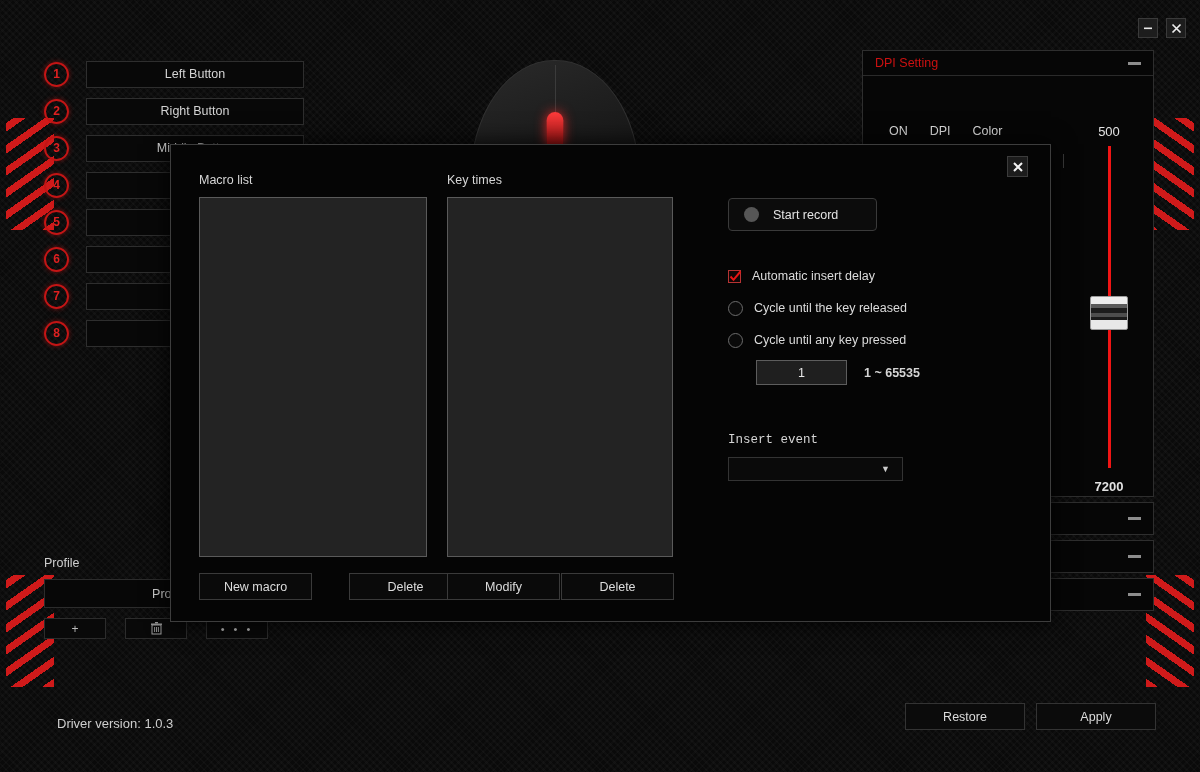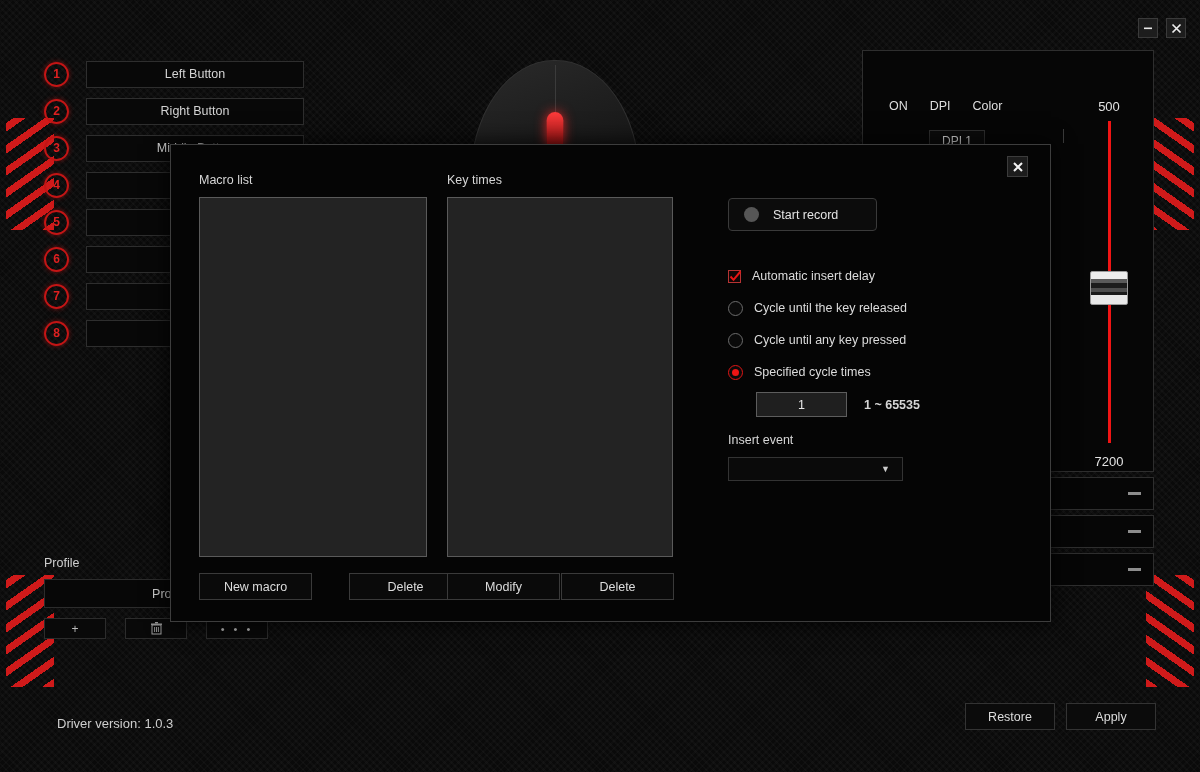--- a/index.html
+++ b/index.html
@@ -176,21 +176,21 @@
   }
 
   
   .action-btns {
     position: absolute;
     right: 44px; bottom: 42px;
     display: flex;
     gap: 11px;
   }
   .action-btn {
-    width: 90px; height: 27px;
+    width: 120px; height: 27px;
     background: #0b0b0b;
     border: 1px solid #333;
     color: #dcdcdc;
     font-size: 12.5px;
     display: flex; align-items: center; justify-content: center;
   }
 
   
   .side-panels {
     position: absolute;
@@ -253,21 +253,21 @@
     height: 370px;
   }
   .slider-max, .slider-min {
     position: absolute;
     left: 0; width: 64px;
     text-align: center;
     color: #e2e2e2;
     font-size: 13px;
   }
   .slider-max { top: 0; }
-  .slider-min { bottom: 0; }
+  .slider-min { bottom: 0; font-weight: bold; }
   .slider-track {
     position: absolute;
     left: 31px; top: 22px; bottom: 26px;
     width: 3px;
     background: #f01414;
   }
   .slider-handle {
     position: absolute;
     left: 13px; top: 172px;
     width: 38px; height: 34px;
@@ -406,20 +406,21 @@
 
   .insert-wrap {
     position: absolute;
     left: 557px; top: 288px;
     width: 175px;
   }
   .insert-label {
     color: #d6d6d6;
     font-size: 12.5px;
     margin-bottom: 10px;
+    font-family: Liberation Mono, monospace;
   }
   .insert-select {
     height: 24px;
     background: #0a0a0a;
     border: 1px solid #333;
     display: flex;
     align-items: center;
     justify-content: flex-end;
     padding-right: 12px;
     color: #cccccc;
@@ -516,20 +517,24 @@
     <div class="driver-version">Driver version: 1.0.3</div>
 
     <div class="action-btns">
       <div class="action-btn">Restore</div>
       <div class="action-btn">Apply</div>
     </div>
 
     <div class="side-panels">
 
       <div class="panel">
+        <div class="panel-head">
+          <div class="panel-title">DPI Setting</div>
+          <div class="collapse-dash"></div>
+        </div>
         <div class="panel-body">
           <div class="dpi-cols">
             <span>ON</span>
             <span>DPI</span>
             <span>Color</span>
           </div>
           <div class="dpi-chip">DPI 1</div>
           <div class="dpi-divider"></div>
           <div class="dpi-slider">
             <div class="slider-max">500</div>
@@ -609,24 +614,20 @@
       <div class="opt-row">
         <div class="rb"></div>
         <div class="opt-text">Cycle until the key released</div>
       </div>
 
       <div class="opt-row">
         <div class="rb"></div>
         <div class="opt-text">Cycle until any key pressed</div>
       </div>
 
-      <div class="opt-row">
-        <div class="rb on"></div>
-        <div class="opt-text">Specified cycle times</div>
-      </div>
 
       <div class="cycle-row">
         <div class="cycle-input">1</div>
         <div class="cycle-range">1 ~ 65535</div>
       </div>
     </div>
 
     <div class="insert-wrap">
       <div class="insert-label">Insert event</div>
       <div class="insert-select">

